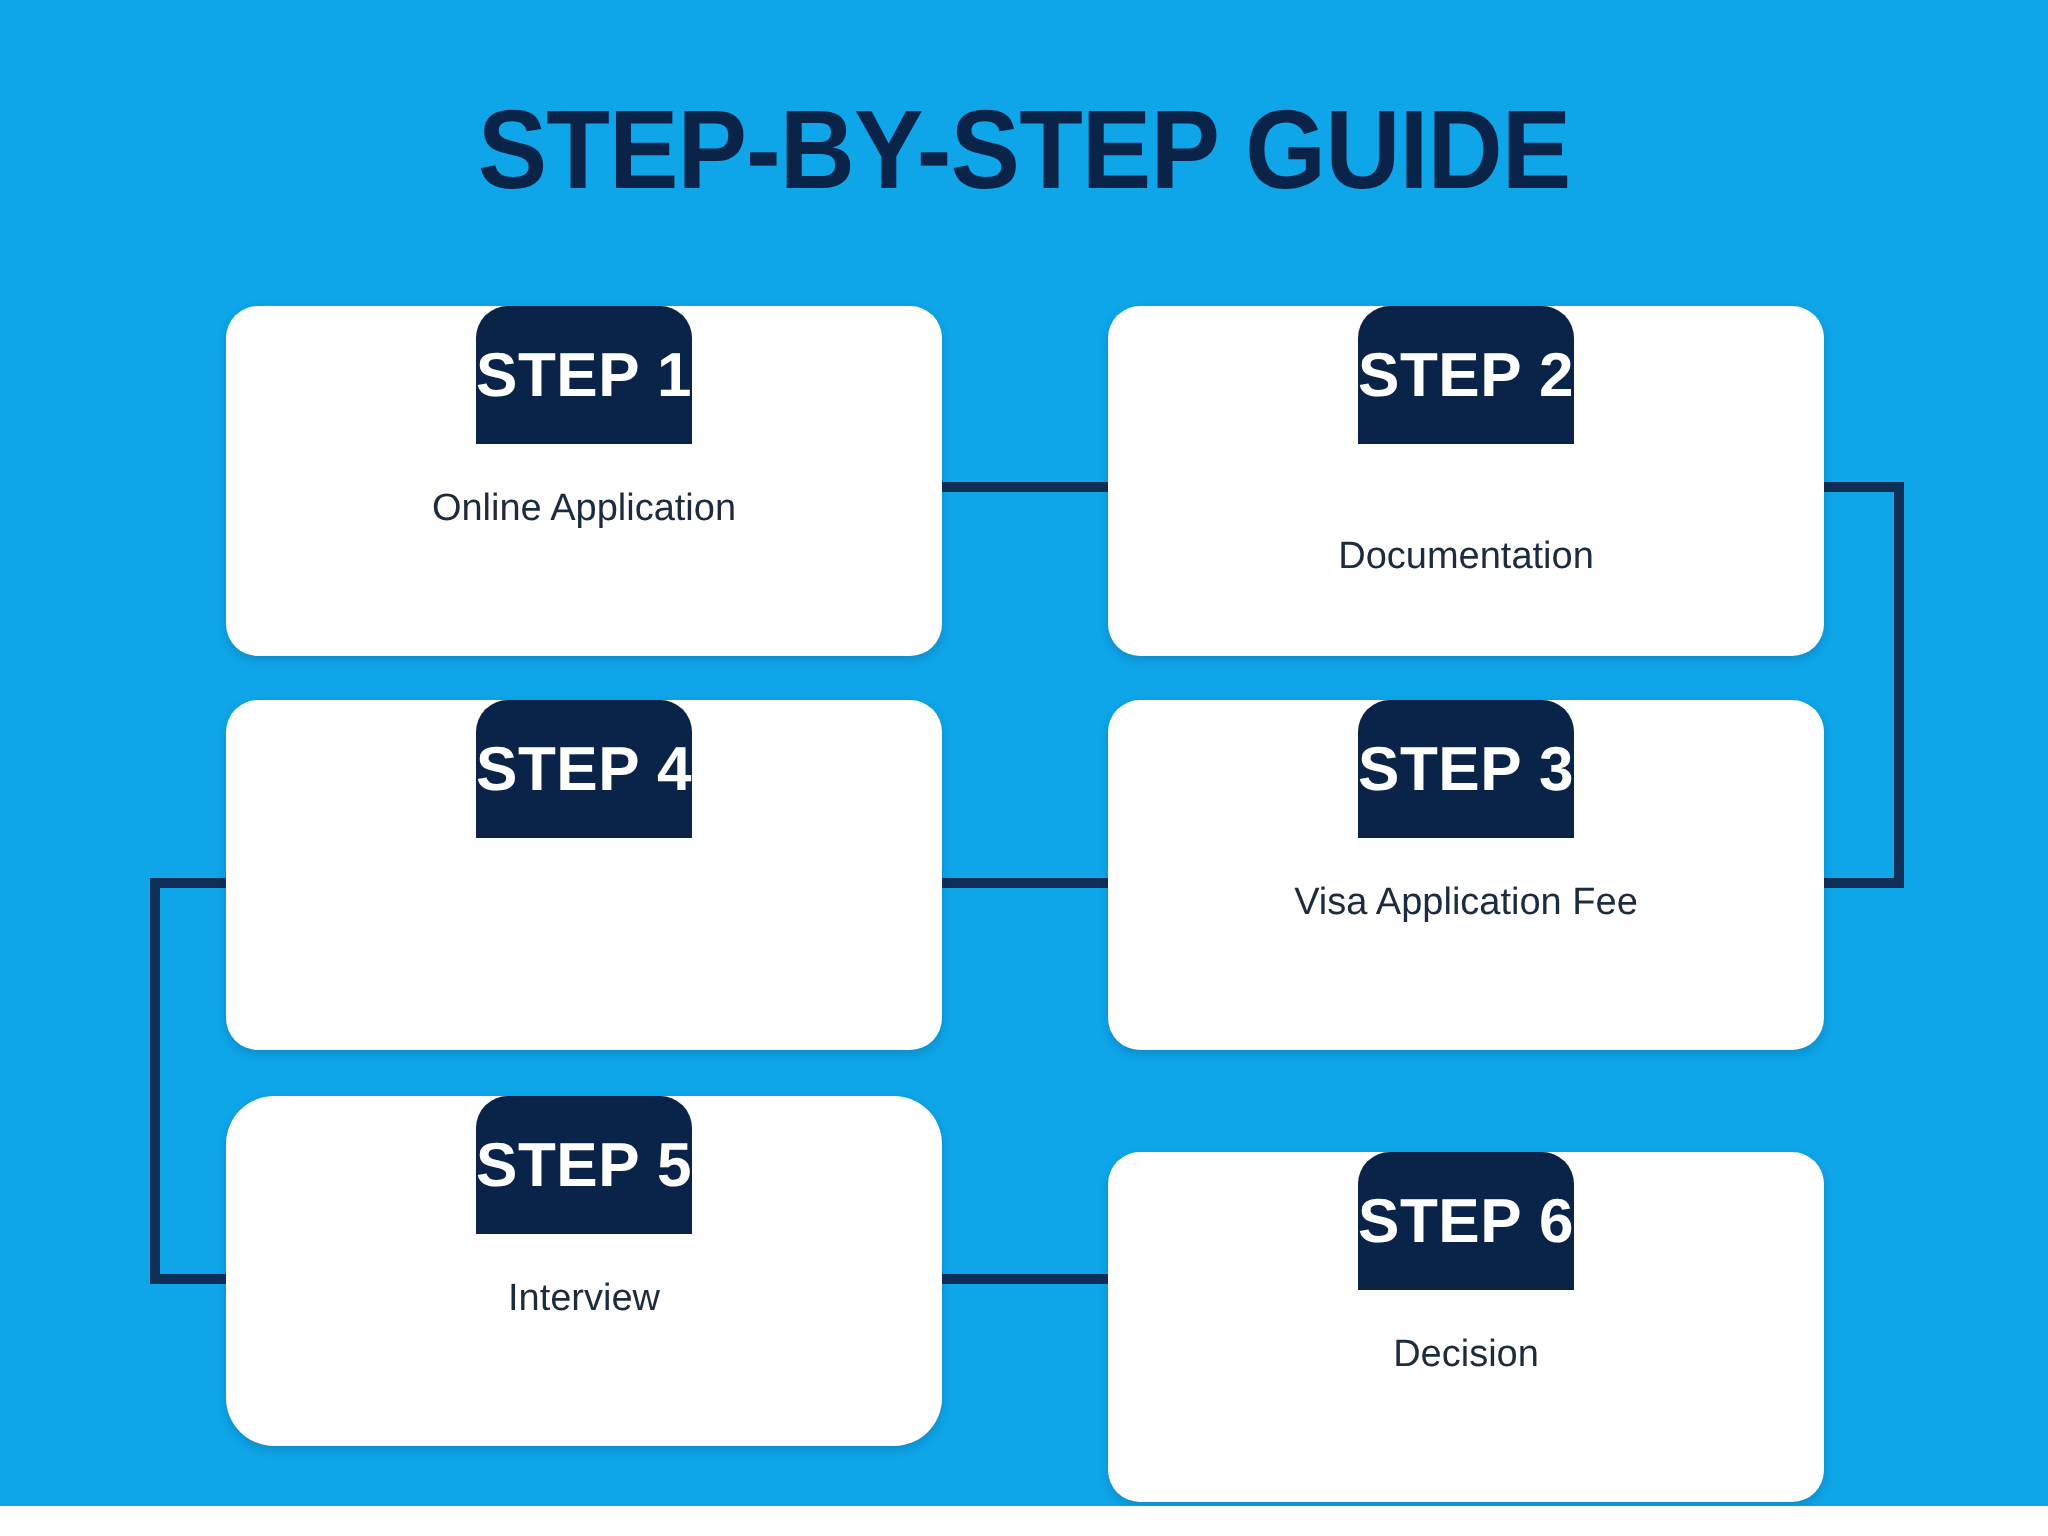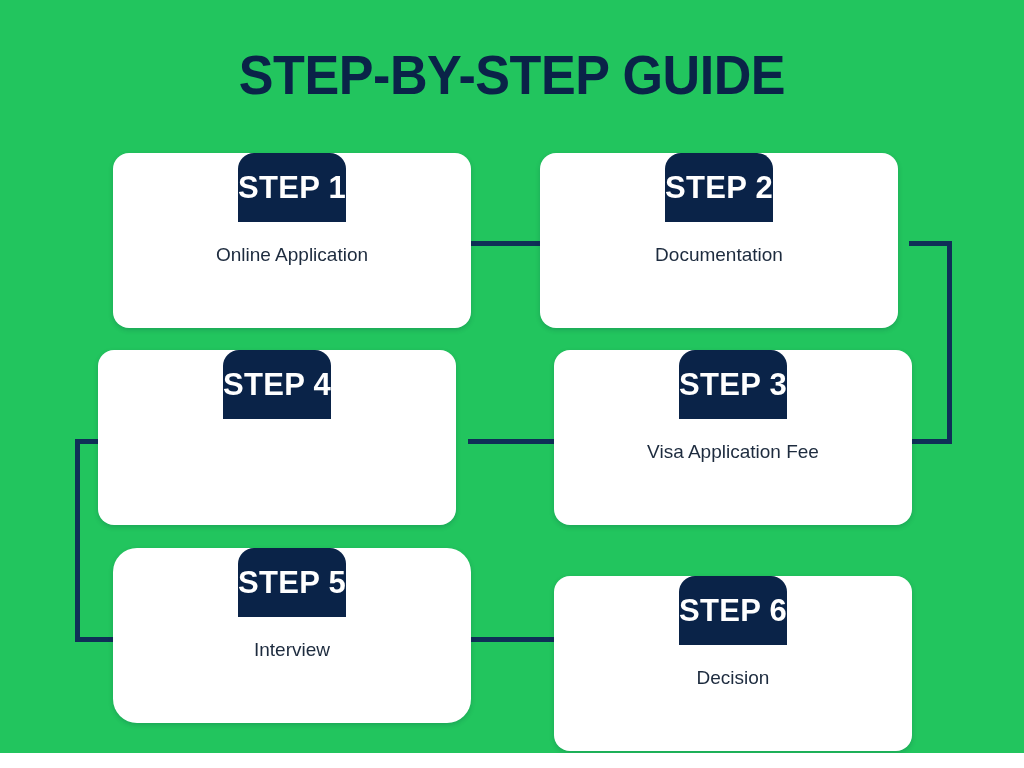--- a/index.html
+++ b/index.html
@@ -4,21 +4,21 @@
 <style>
   html, body {
     margin: 0;
     padding: 0;
     background: #ffffff;
   }
   #canvas {
     position: relative;
     width: 1024px;
     height: 753px;
-    background: #22c55e;
+    background: #0ea5e9;
     overflow: hidden;
     font-family: "Liberation Sans", sans-serif;
   }
 
   
   #page-title {
     position: absolute;
     left: 0;
     top: 44px;
     width: 1024px;
@@ -116,30 +116,30 @@
 
   <div class="step-card" style="left:113px; top:153px;">
     <div class="step-card-header">
       <span>STEP 1</span>
     </div>
     <div class="step-card-body">
       <span class="step-card-label">Online Application</span>
     </div>
   </div>
 
-  <div class="step-card" style="left:540px; top:153px;">
+  <div class="step-card" style="left:554px; top:153px;gap:24px;">
     <div class="step-card-header">
       <span>STEP 2</span>
     </div>
     <div class="step-card-body">
       <span class="step-card-label">Documentation</span>
     </div>
   </div>
 
-  <div class="step-card" style="left:98px; top:350px;">
+  <div class="step-card" style="left:113px; top:350px;">
     <div class="step-card-header">
       <span>STEP 4</span>
     </div>
   </div>
 
   <div class="step-card" style="left:554px; top:350px;">
     <div class="step-card-header">
       <span>STEP 3</span>
     </div>
     <div class="step-card-body">

